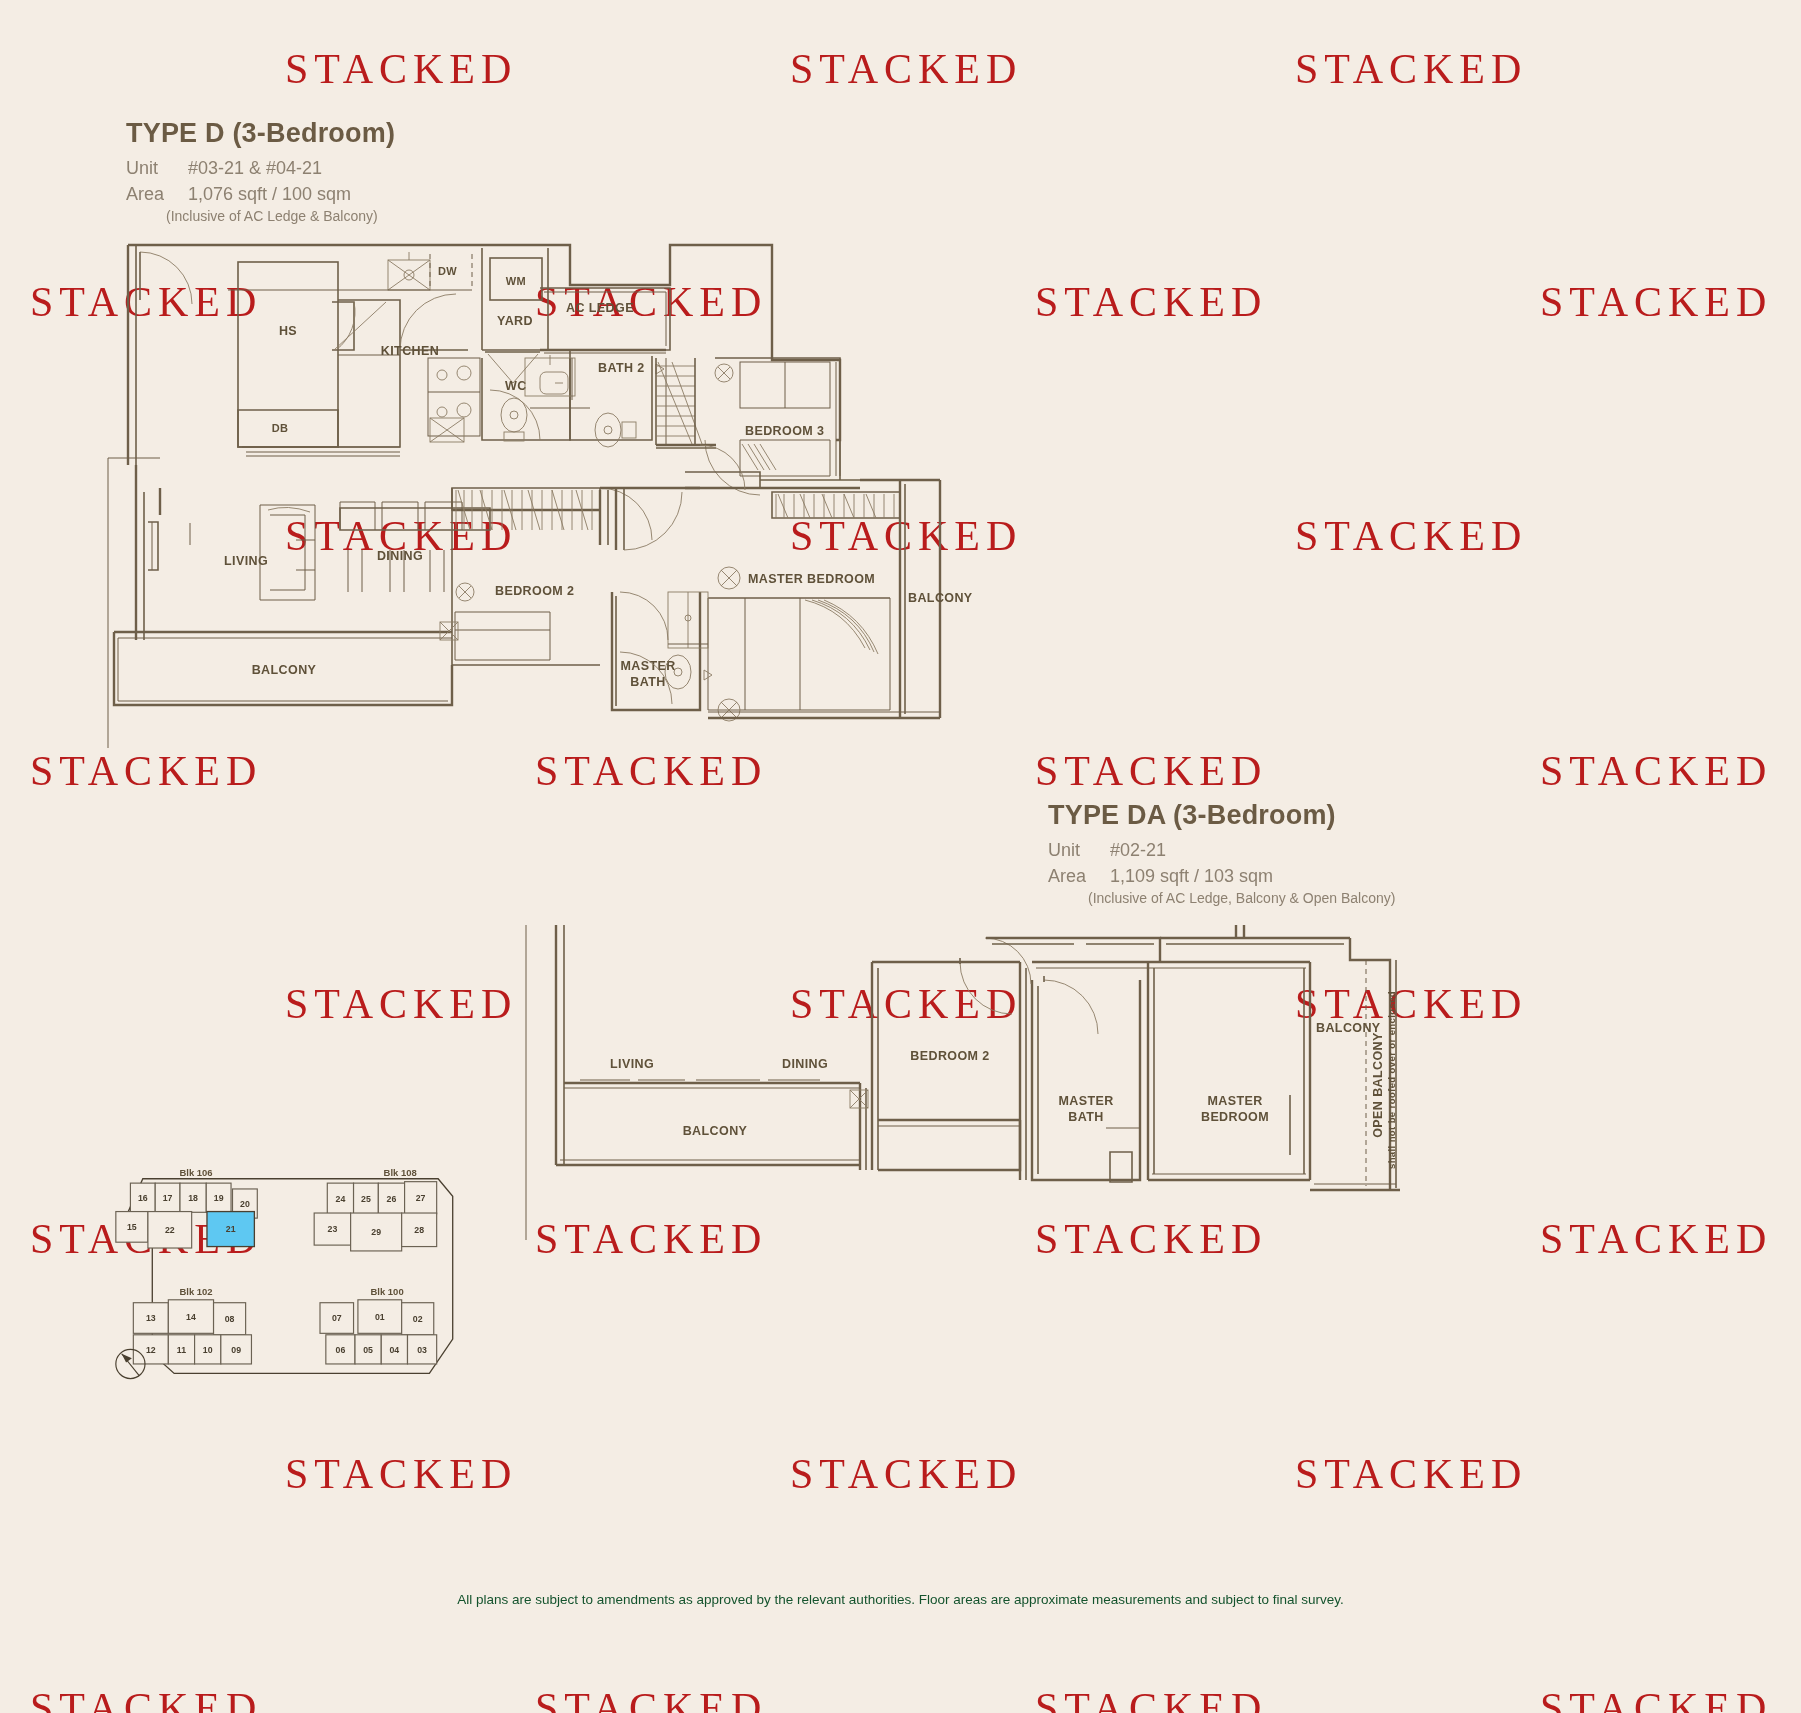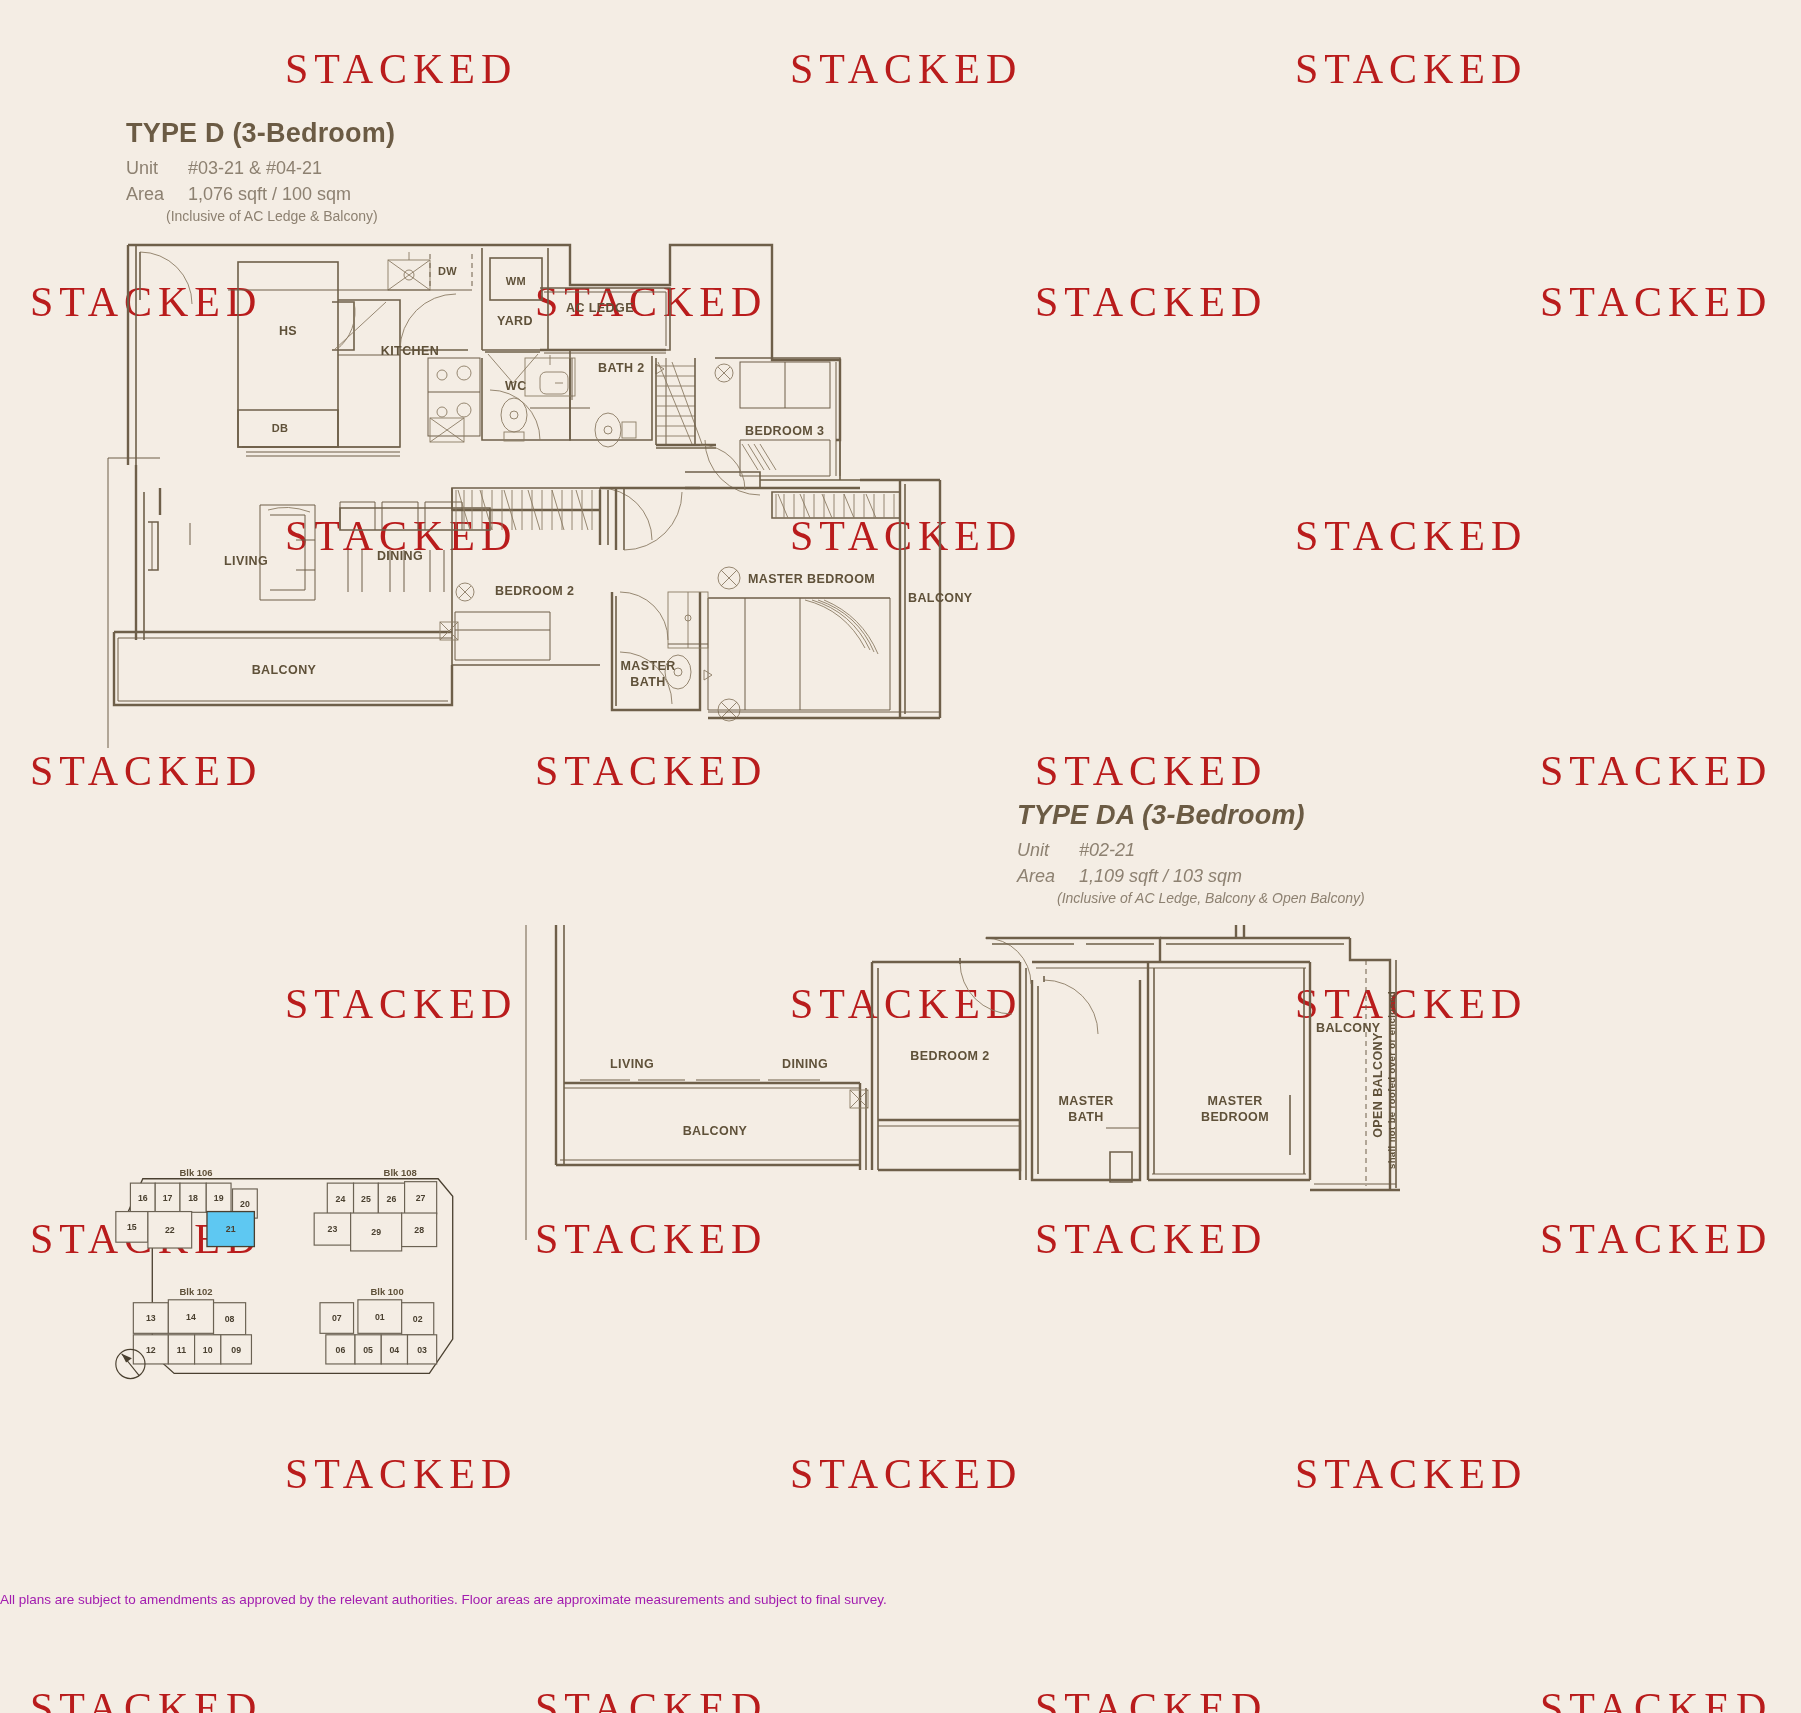--- a/index.html
+++ b/index.html
@@ -71,23 +71,23 @@
   }
   .kp-unit { fill: #f4ede4; stroke: #6b6253; stroke-width: 1.6; }
   .kp-unit-hl { fill: #5ec8f2; stroke: #4a4030; stroke-width: 1.8; }
   .kp-outline { fill: none; stroke: #4a4030; stroke-width: 1.8; }
 
   
   .footer {
     position: absolute;
     left: 0; right: 0;
     top: 1592px;
-    text-align: left;
+    text-align: center;
     font-size: 13.5px;
-    color: #a21caf;
+    color: #14532d;
     z-index: 5;
   }
 </style>
 </head>
 <body>
 
 <div id="page">
 
   <div class="wm-layer" id="wm-layer">
       <div class="wm" style="left: 285px; top: 45px;">STACKED</div>
@@ -339,21 +339,21 @@
     <text class="rlabel" x="184" y="434" text-anchor="middle">BALCONY</text>
     <rect class="thin" x="340" y="382" width="18" height="18"></rect>
     <path class="thin" d="M340 382 l18 18 M358 382 l-18 18"></path>
 
     <path class="ln w1" d="M8 218 V278"></path>
     <path class="ln w1" d="M8 278 V508"></path>
 
   </svg>
   </div>
 
-  <div class="plan-header" style="left:1017px; top:800px;font-style:italic;">
+  <div class="plan-header" style="left:1048px; top:800px;">
     <div class="ph-title">TYPE DA (3-Bedroom)</div>
     <div class="ph-row">
       <span class="ph-key">Unit</span>
       <span class="ph-val">#02-21</span>
     </div>
     <div class="ph-row">
       <span class="ph-key">Area</span>
       <span class="ph-val">1,109 sqft / 103 sqm</span>
     </div>
     <div class="ph-note">(Inclusive of AC Ledge, Balcony &amp; Open Balcony)</div>

